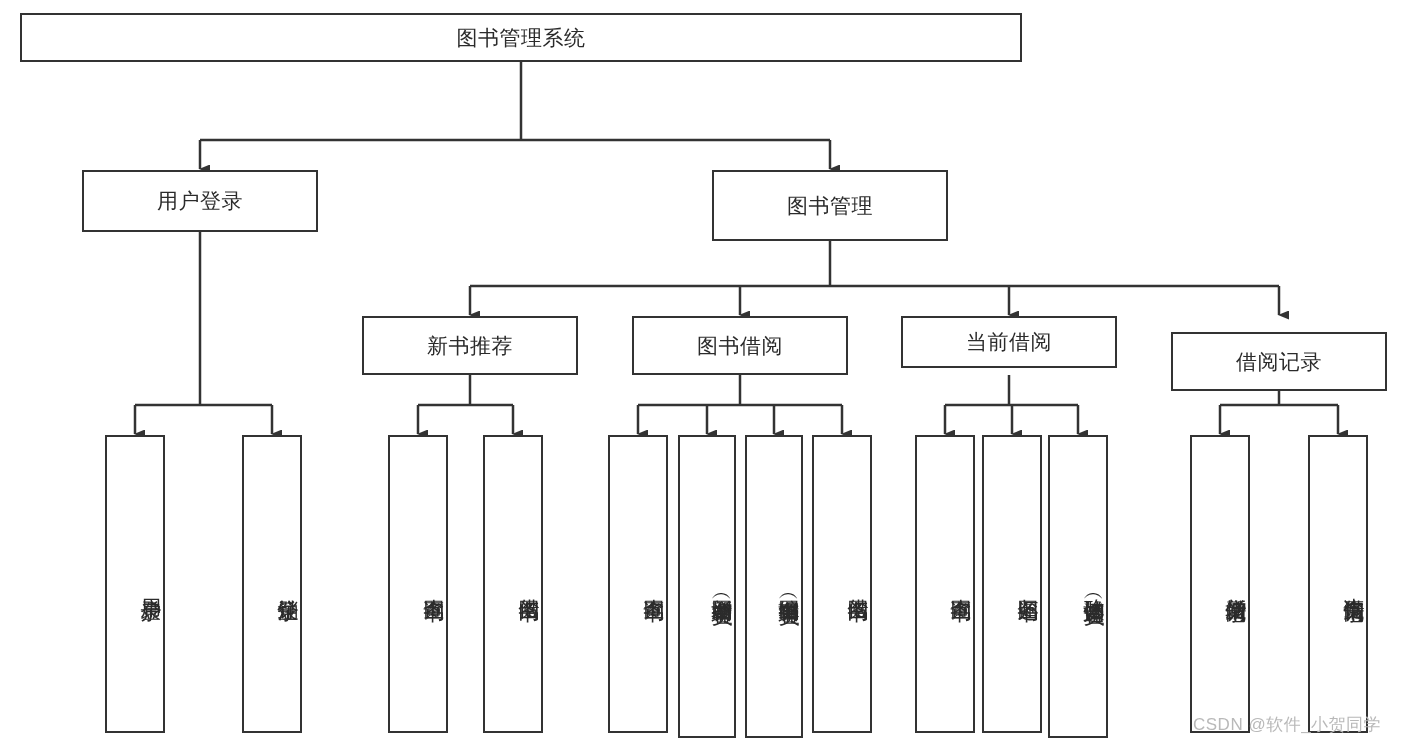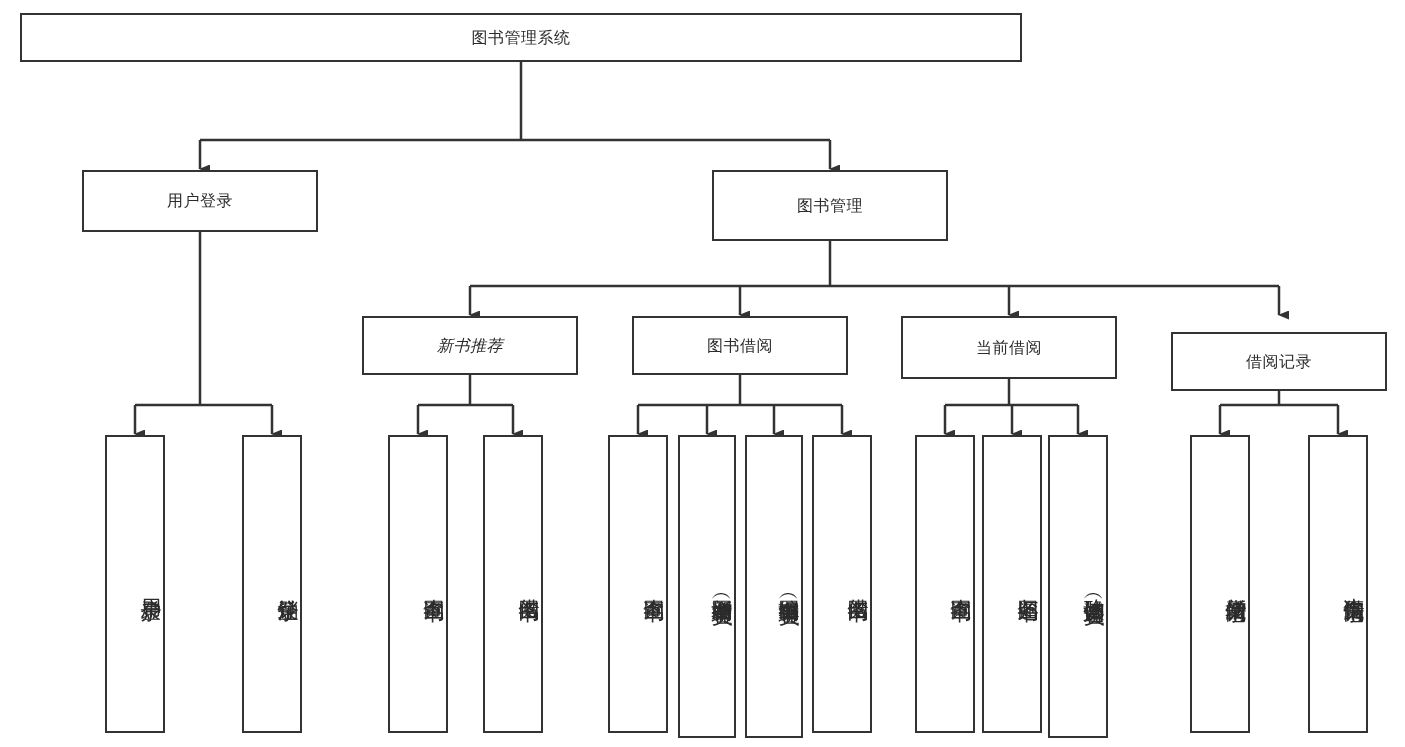--- a/index.html
+++ b/index.html
@@ -30,21 +30,21 @@
     box-sizing: border-box;
     border: 2px solid #333333;
     background: #ffffff;
     display: flex;
     align-items: center;
     justify-content: center;
     color: #2b2b2b;
     line-height: 1.12;
   }
   .node.horiz {
-    font-size: 16px;
+    font-size: 21px;
     letter-spacing: 0.5px;
   }
   .node.vert {
     writing-mode: vertical-rl;
     text-orientation: upright;
     font-size: 21px;
     padding-top: 6px;
     padding-bottom: 6px;
     letter-spacing: 1px;
     align-items: flex-start;
@@ -119,27 +119,27 @@
   <div id="nodes">
       <div class="node horiz" style="left: 20px; top: 13px; width: 1002px; height: 49px;">
         <span class="lbl">图书管理系统</span>
       </div>
       <div class="node horiz" style="left: 82px; top: 170px; width: 236px; height: 62px;">
         <span class="lbl">用户登录</span>
       </div>
       <div class="node horiz" style="left: 712px; top: 170px; width: 236px; height: 71px;">
         <span class="lbl">图书管理</span>
       </div>
-      <div class="node horiz" style="left: 362px; top: 316px; width: 216px; height: 59px; font-style: italic;">
+      <div class="node horiz" style="left: 362px; top: 316px; width: 216px; height: 59px;">
         <span class="lbl">新书推荐</span>
       </div>
       <div class="node horiz" style="left: 632px; top: 316px; width: 216px; height: 59px;">
         <span class="lbl">图书借阅</span>
       </div>
-      <div class="node horiz" style="left: 901px; top: 316px; width: 216px; height: 63px;">
+      <div class="node horiz" style="left: 901px; top: 316px; width: 216px; height: 52px;">
         <span class="lbl">当前借阅</span>
       </div>
       <div class="node horiz" style="left: 1171px; top: 332px; width: 216px; height: 59px;">
         <span class="lbl">借阅记录</span>
       </div>
       <div class="node vert" style="left: 105px; top: 435px; width: 60px; height: 298px;">
         <span class="lbl">用户登录</span>
       </div>
       <div class="node vert" style="left: 242px; top: 435px; width: 60px; height: 298px;">
         <span class="lbl">注销登录</span>
@@ -172,13 +172,14 @@
         <span class="lbl">确认归还（管理员）</span>
       </div>
       <div class="node vert" style="left: 1190px; top: 435px; width: 60px; height: 298px;">
         <span class="lbl">新增借阅记录</span>
       </div>
       <div class="node vert" style="left: 1308px; top: 435px; width: 60px; height: 298px;">
         <span class="lbl">查询借阅记录</span>
       </div>
     </div>
 
+  <div id="watermark">CSDN @软件_小贺同学</div>
 </div>
 
 </body></html>

